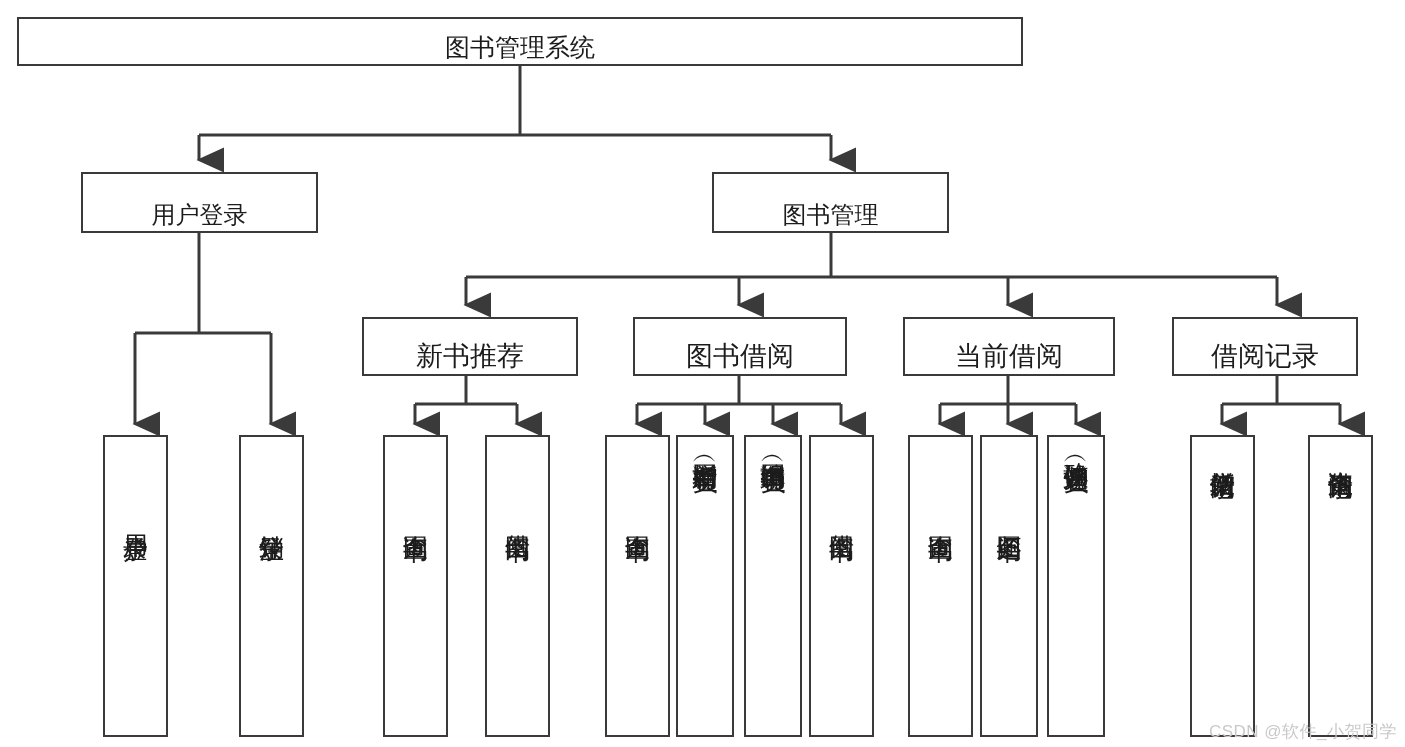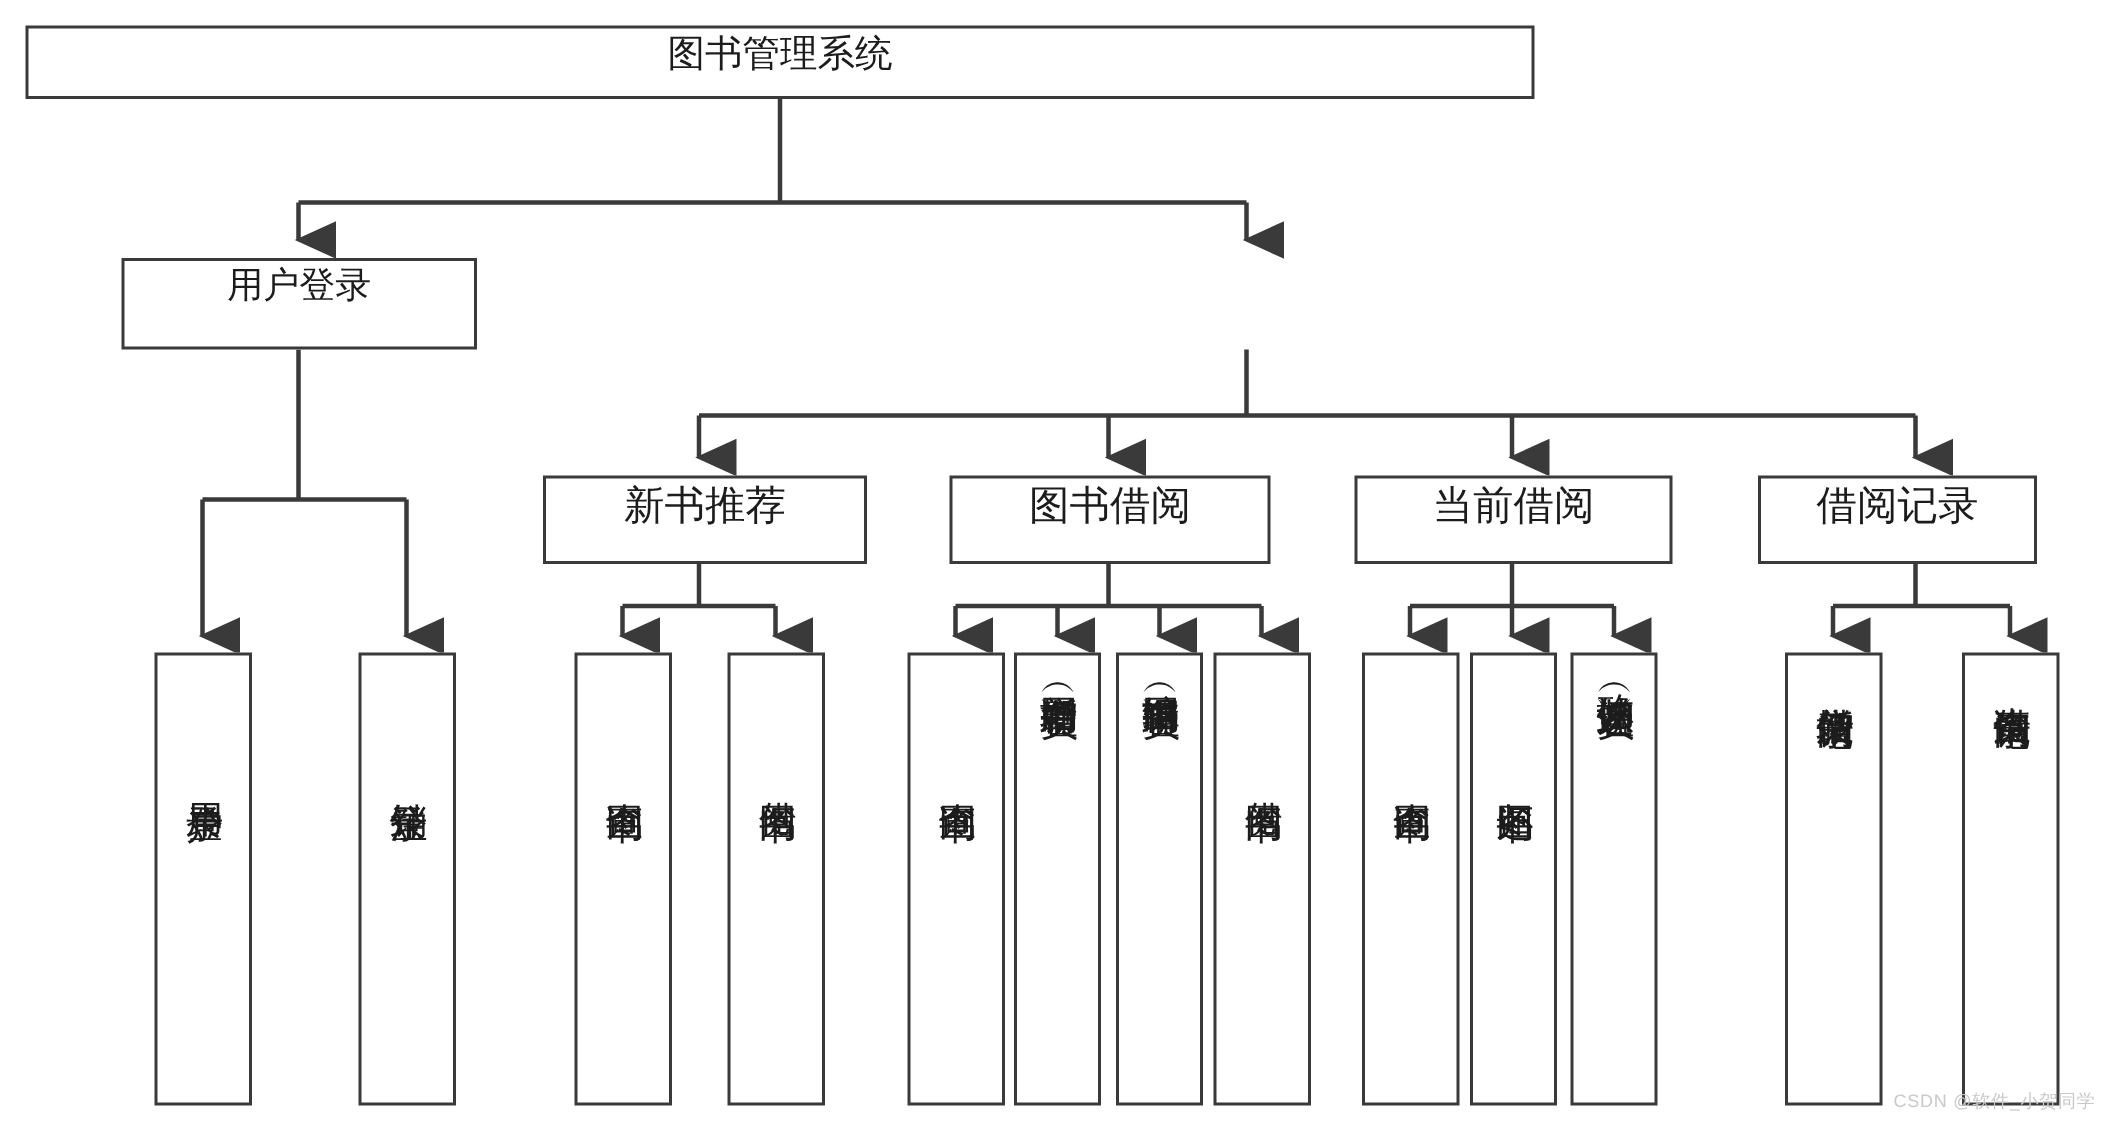--- a/index.html
+++ b/index.html
@@ -25,21 +25,21 @@
     width: 1405px;
     height: 747px;
     pointer-events: none;
   }
   .node {
     position: absolute;
     box-sizing: border-box;
     border: 2.5px solid #3a3a3a;
     background: #ffffff;
     display: flex;
-    align-items: flex-start;
+    align-items: flex-end;
     justify-content: center;
     color: #1c1c1c;
     z-index: 2;
   }
   .node.root {
     font-size: 25px;
   }
   .node.level2 {
     font-size: 24px;
   }
@@ -66,21 +66,21 @@
   .vtext.tall {
     margin-top: 10px;
   }
   .vtext.full {
     margin-top: 2px;
   }
   .watermark {
     position: absolute;
     right: 8px;
     bottom: 4px;
-    font-size: 12px;
+    font-size: 17px;
     color: #c9c9c9;
     letter-spacing: 0.5px;
     z-index: 5;
     white-space: nowrap;
   }
 </style>
 </head>
 <body>
 
 <div id="canvas">
@@ -136,20 +136,23 @@
   </svg>
 
   <div class="node root" style="left:17px; top:17px; width:1006px; height:49px;">
     <span>图书管理系统</span>
   </div>
 
   <div class="node level2" style="left:81px; top:172px; width:237px; height:61px;">
     <span>用户登录</span>
   </div>
 
+  <div class="node level2" style="left:712px; top:172px; width:237px; height:61px;">
+    <span>图书管理</span>
+  </div>
 
   <div class="node level3" style="left:362px; top:317px; width:216px; height:59px;">
     <span>新书推荐</span>
   </div>
 
   <div class="node level3" style="left:903px; top:317px; width:212px; height:59px;">
     <span>当前借阅</span>
   </div>
 
   <div class="node level3" style="left:633px; top:317px; width:214px; height:59px;">

